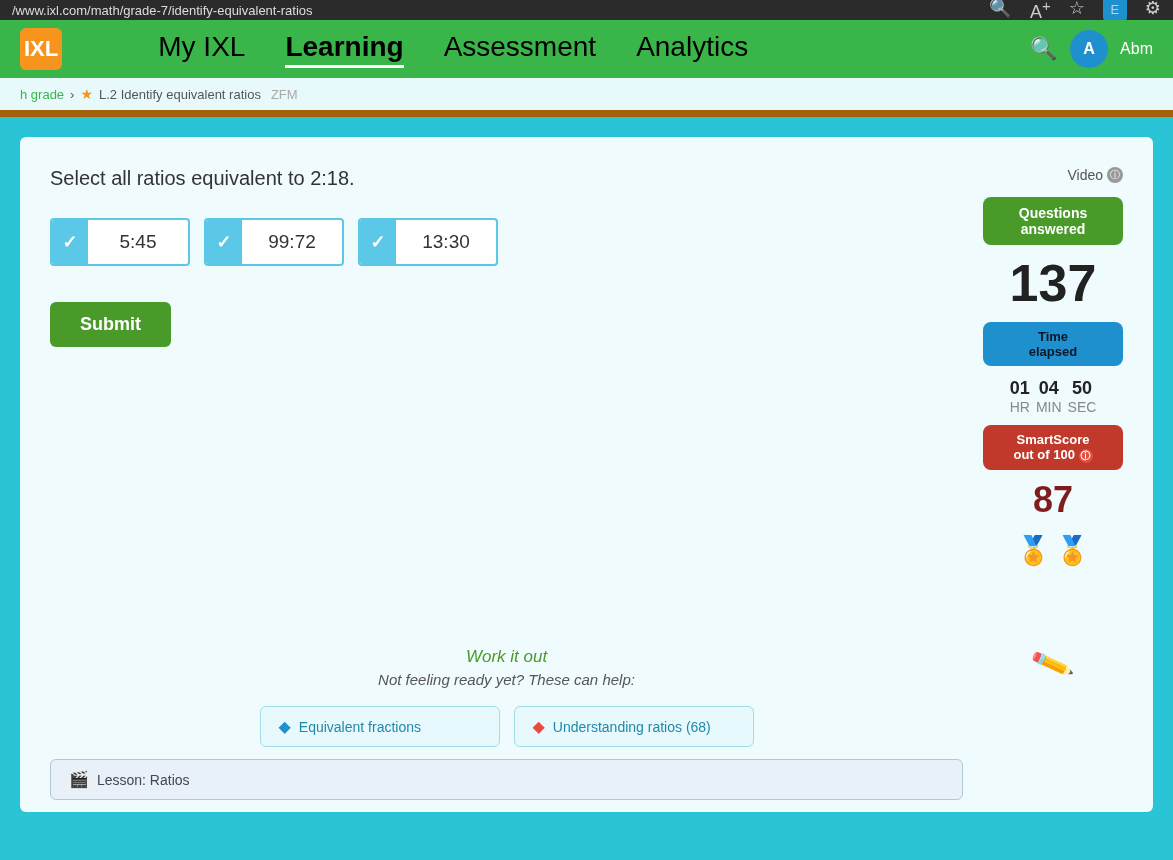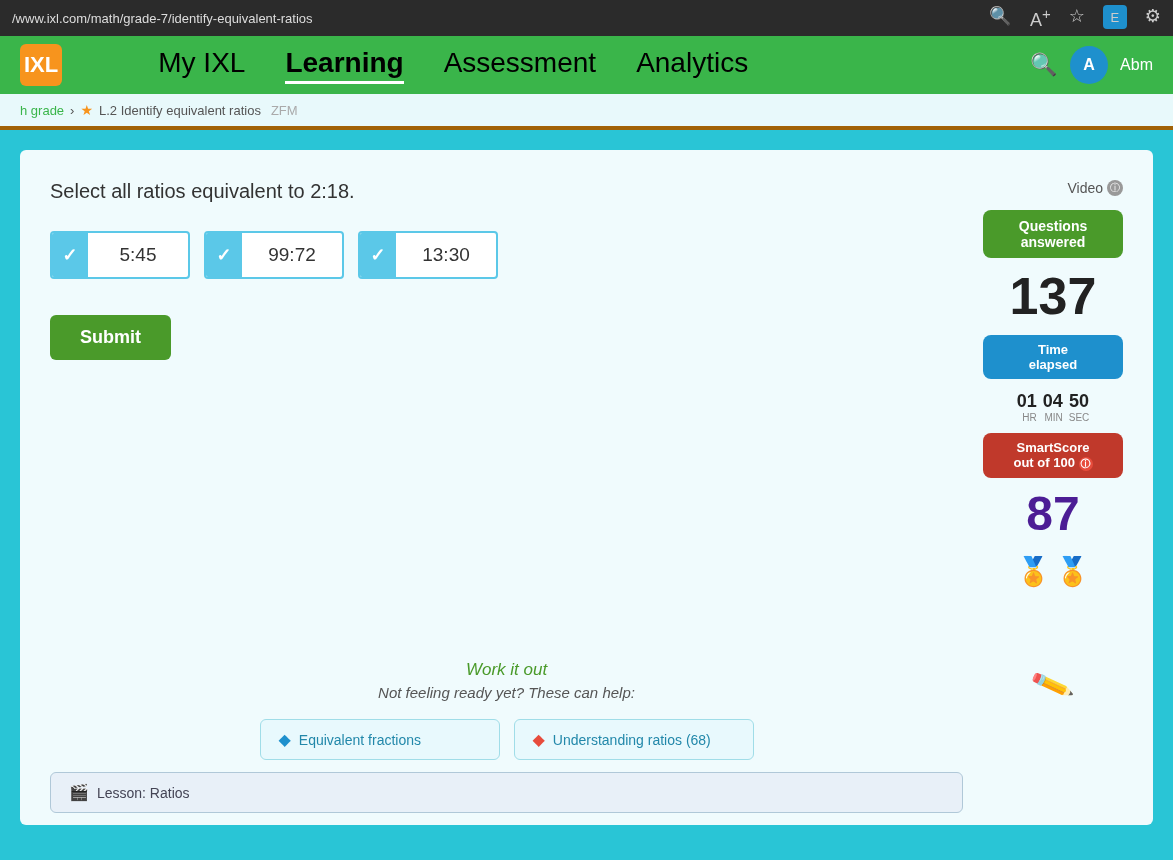--- a/index.html
+++ b/index.html
@@ -1,21 +1,21 @@
 <!DOCTYPE html>
 <html><head>
   <meta charset="utf-8">
   <style>
     * { box-sizing: border-box; margin: 0; padding: 0; }
     body { font-family: Arial, sans-serif; background: #29c5d6; width: 1173px; min-height: 860px; overflow-x: hidden; }
 
     
     .browser-bar {
       background: #2b2b2b;
-      height: 36px;
+      height: 20px;
       display: flex;
       align-items: center;
       padding: 0 12px;
       color: #ddd;
       font-size: 13px;
     }
 
     
     .navbar {
       background: #3ab54a;
@@ -83,21 +83,21 @@
 
     
     .breadcrumb {
       background: #e8f9fb;
       padding: 8px 20px;
       font-size: 13px;
       color: #555;
       display: flex;
       align-items: center;
       gap: 6px;
-      border-bottom: 4px solid #a16207;
+      border-bottom: 7px solid #a16207;
     }
     .breadcrumb .star { color: #f7941d; font-size: 14px; }
     .breadcrumb a { color: #3ab54a; text-decoration: none; }
 
     
     .main-bg {
       background: #29c5d6;
       padding: 20px 20px;
       min-height: 740px;
     }
@@ -249,21 +249,21 @@
       width: 100%;
     }
     .questions-count {
       font-size: 52px;
       font-weight: bold;
       color: #222;
       line-height: 1.1;
     }
     .time-elapsed-btn {
       background: #1e90cd;
-      color: #ffffff;
+      color: #0f172a;
       border-radius: 8px;
       padding: 7px 10px;
       text-align: center;
       font-size: 13px;
       font-weight: bold;
       width: 100%;
     }
     .time-display {
       display: flex;
       gap: 6px;
@@ -273,24 +273,23 @@
     .time-part {
       text-align: center;
     }
     .time-number {
       font-size: 18px;
       font-weight: bold;
       color: #222;
       display: block;
     }
     .time-label {
-      font-size: 10px;
+      font-size: 14px;
       color: #888;
       display: block;
-      text-align: right;
     }
     .smart-score-btn {
       background: #c0392b;
       color: white;
       border-radius: 8px;
       padding: 7px 10px;
       text-align: center;
       font-size: 13px;
       font-weight: bold;
       width: 100%;
@@ -299,23 +298,23 @@
       display: inline-block;
       background: #e74c3c;
       border-radius: 50%;
       width: 14px;
       height: 14px;
       font-size: 10px;
       text-align: center;
       line-height: 14px;
     }
     .score-number {
-      font-size: 48px;
-      font-weight: bold;
-      color: #4c1d95;
+      font-size: 36px;
+      font-weight: bold;
+      color: #7f1d1d;
       line-height: 1.1;
     }
     .badges {
       display: flex;
       gap: 4px;
       margin-top: 4px;
     }
     .badge {
       font-size: 28px;
     }

